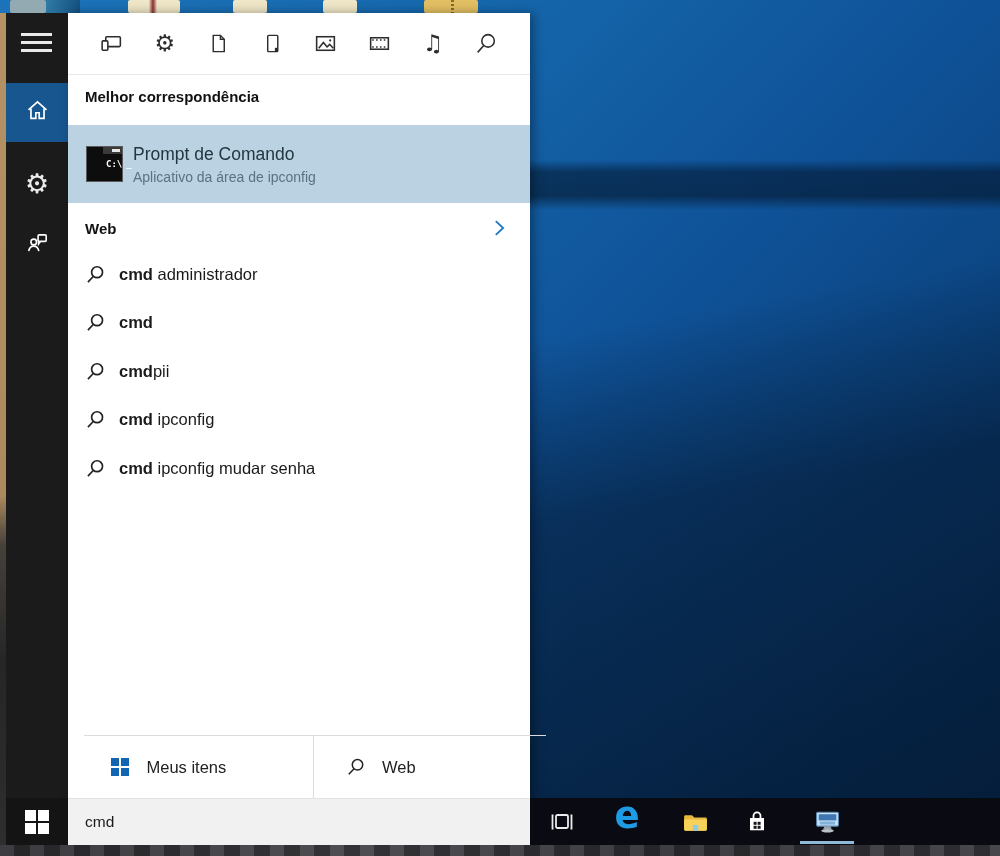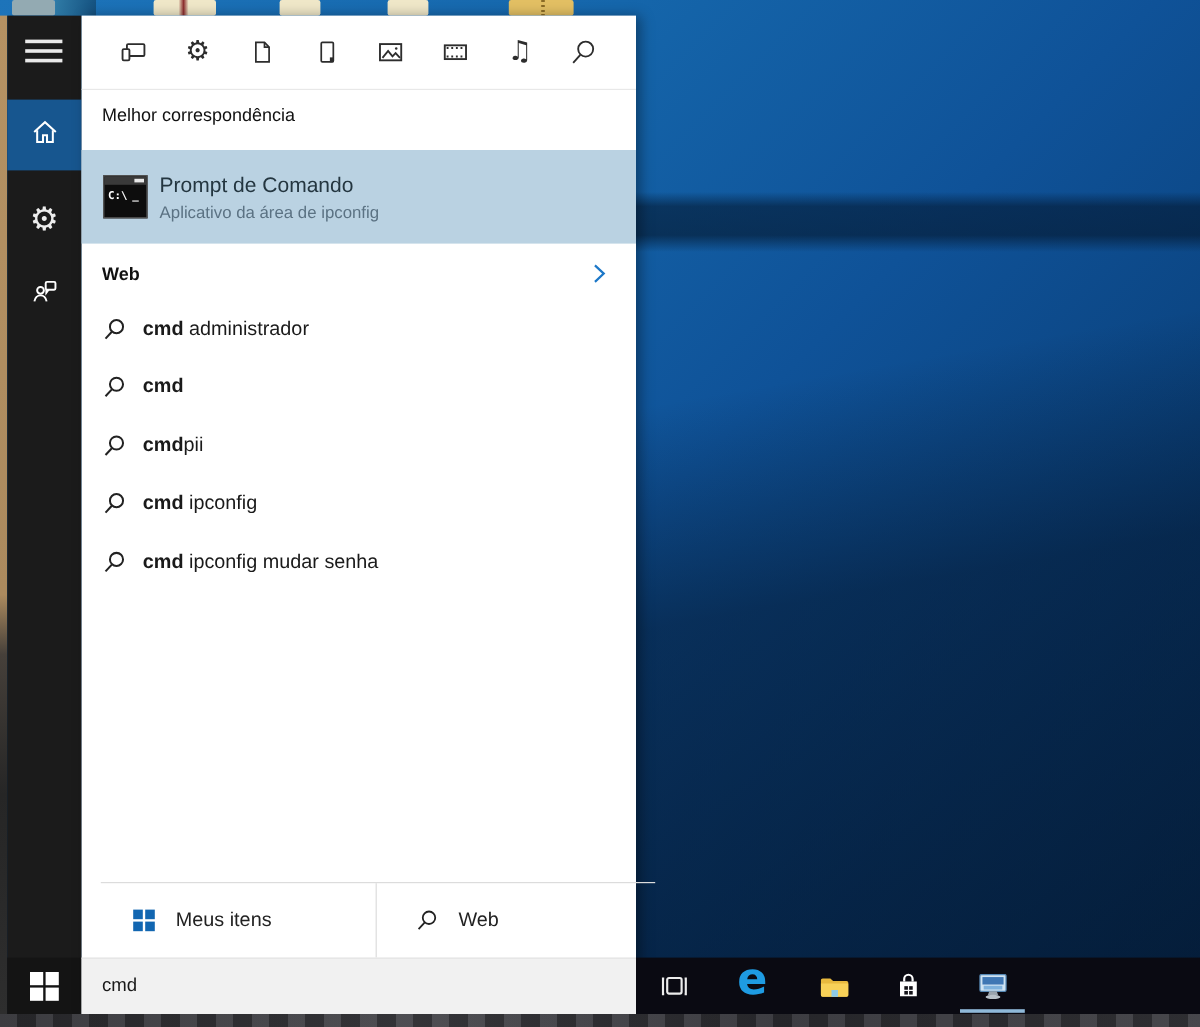--- a/index.html
+++ b/index.html
@@ -45,26 +45,26 @@
   .win-logo.blue i { background:#1266b1; }
 
   
   .panel { position:absolute; left:68px; top:13px; width:462px; height:832px; background:#fff;
       box-shadow:4px 0 10px rgba(0,0,0,.35); }
   .filter-bar { height:62px; display:flex; align-items:center; justify-content:space-between;
       padding:0 30px; border-bottom:1px solid #e8e8e8; }
   .filter-bar .ficon { width:26px; height:26px; display:flex; align-items:center; justify-content:center; cursor:pointer; }
   .filter-bar .ficon span { font-family:"DejaVu Sans",sans-serif; font-size:23px; color:#2d2d2d; line-height:1; }
 
-  .section-label { margin:13px 4px 0 17px; font-size:15px; font-weight:400; color:#111; }
+  .section-label { margin:13px 4px 0 17px; font-size:15px; font-weight:700; color:#111; }
 
   .best-match { position:absolute; top:112px; left:0; width:462px; height:78px; background:#bad2e2;
       display:flex; align-items:center; cursor:pointer; }
   .cmd-icon { position:relative; width:37px; height:36px; margin-left:18px; background:#0d0d0d;
-      border:1px solid #5a5a5a; flex-shrink:0; }
+      border:1px solid #5a5a5a; flex-shrink:0;padding-left:16px; }
   .cmd-title { height:7px; background:#3a3a3a; position:relative; }
   .cmd-close { position:absolute; right:2px; top:2px; width:8px; height:3px; background:#e8e8e8; }
   .cmd-body { color:#fff; font-family:"DejaVu Sans Mono",monospace; font-size:9px; font-weight:bold;
       padding:5px 0 0 3px; letter-spacing:0; }
   .cmd-body .cursor { margin-left:4px; }
   .bm-text { margin-left:10px; }
   .bm-title { font-size:17.5px; color:#243640; }
   .bm-sub { font-size:14px; color:#5b7283; margin-top:4px; }
 
   .web-header { position:absolute; top:190px; left:0; width:462px; height:50px;

